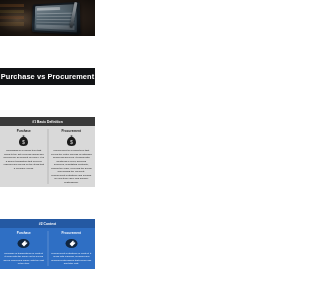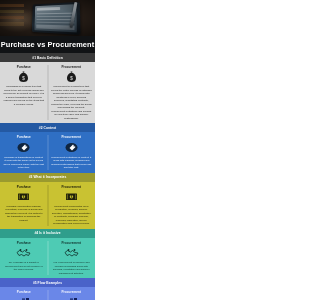--- a/index.html
+++ b/index.html
@@ -5,21 +5,21 @@
   * { margin:0; padding:0; box-sizing:border-box; }
   html,body { width:95px; height:300px; }
   body {
     font-family:"Liberation Sans", sans-serif;
     background:#ffffff;
     overflow:hidden;
   }
   .infographic {
     width:95px; height:300px;
     position:relative;
-    display:flex; flex-direction:column;
+    display:flex; flex-direction:column;gap:32px;
   }
 
   
   .hero {
     height:36px; width:100%;
     position:relative; overflow:hidden;
     background:
       radial-gradient(ellipse 30px 18px at 18% 55%, #5b4a38 0%, #2a2019 70%),
       radial-gradient(ellipse 24px 20px at 86% 45%, #3a3f45 0%, #15181c 75%),
       linear-gradient(100deg,#241c16 0%,#3b322a 28%,#2e2a26 55%,#16191d 100%);

